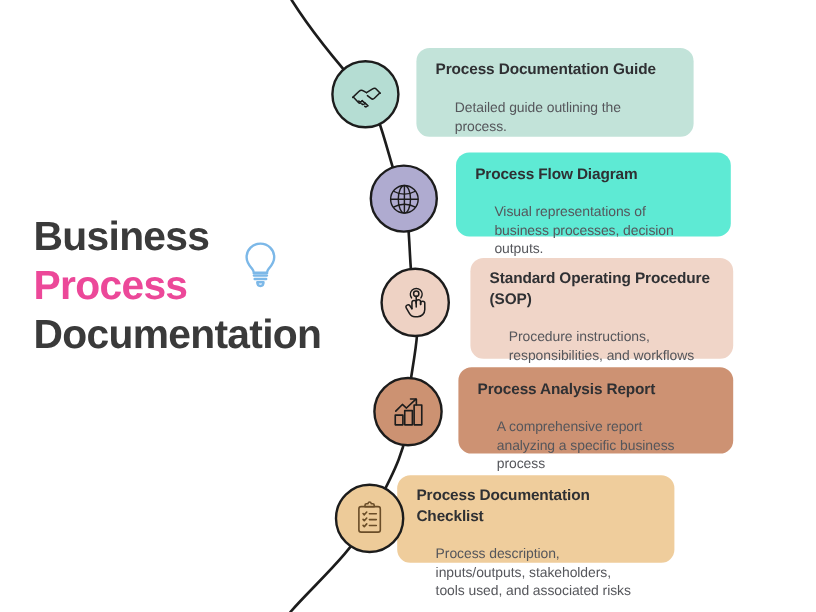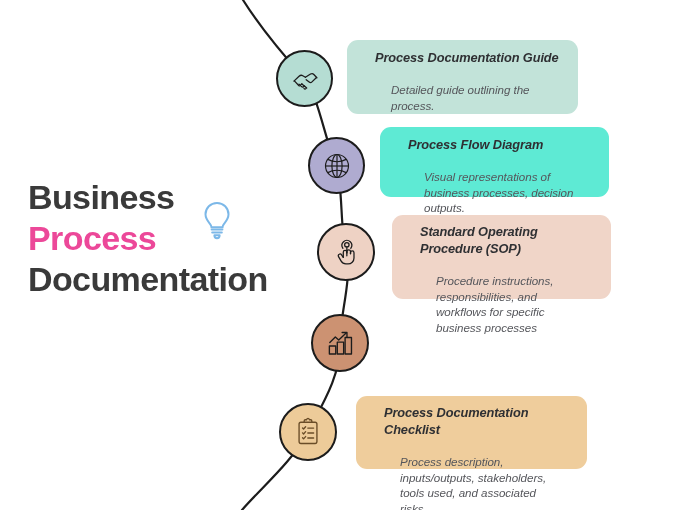--- a/index.html
+++ b/index.html
@@ -67,22 +67,21 @@
     align-items: center;
     justify-content: center;
   }
   .node-circle svg { display: block; }
 
   .card {
     position: absolute;
     border-radius: 11px;
     box-sizing: border-box;
     z-index: 2;
-    padding: 9px 14px 9px 28px;
-    font-style: italic;
+    padding: 9px 14px 9px 16px;
   }
   .card-title {
     font-size: 12.8px;
     font-weight: bold;
     color: #2f3033;
     line-height: 17px;
     margin: 0 0 2px 0;
     letter-spacing: -0.1px;
   }
   .card-desc {
@@ -182,36 +181,40 @@
   <div class="node-circle" style="left:311px; top:314px; width:58px; height:58px; background:#cc9272;">
     <span>
       <svg viewBox="0 0 40 40" width="34" height="34" fill="none" stroke="#1c1c1c" stroke-width="1.6" stroke-linecap="round" stroke-linejoin="round">
         <rect x="7.5" y="23.5" width="7.5" height="9.5"></rect>
         <rect x="16.8" y="19" width="7.5" height="14"></rect>
         <rect x="26" y="13.5" width="7.5" height="19.5"></rect>
         <path d="M8 19.5 L14.5 13 L18.5 16.5 L27.5 8"></path>
         <path d="M22.5 7.6 L28.2 7.6 L28.2 13.2"></path>
       </svg>
     </span>
+  </div>
+  <div class="card" style="left:382px; top:306px; width:229px; height:72px; background:#cd9273;">
+    <p class="card-title">Process Analysis Report</p>
+    <p class="card-desc"> A comprehensive report analyzing a specific business process</p>
   </div>
 
   <div class="node-circle" style="left:279px; top:403px; width:58px; height:58px; background:#edcb99;">
     <span>
       <svg viewBox="0 0 40 40" width="34" height="34" fill="none" stroke="#6a4d28" stroke-width="1.6" stroke-linecap="round" stroke-linejoin="round">
         <rect x="9.5" y="8.5" width="21" height="25" rx="2.2"></rect>
         <path d="M15.5 8.5 L15.5 7 C15.5 6.2 16.1 5.6 16.9 5.6 L18.3 5.6
                  C18.6 4.5 19.2 3.9 20 3.9 C20.8 3.9 21.4 4.5 21.7 5.6
                  L23.1 5.6 C23.9 5.6 24.5 6.2 24.5 7 L24.5 8.5 Z" fill="#edcb99"></path>
         <path d="M13.6 15.2 L14.8 16.5 L17.2 13.8"></path>
         <line x1="19.8" y1="15.4" x2="26.6" y2="15.4"></line>
         <path d="M13.6 21 L14.8 22.3 L17.2 19.6"></path>
         <line x1="19.8" y1="21.2" x2="26.6" y2="21.2"></line>
         <path d="M13.6 26.8 L14.8 28.1 L17.2 25.4"></path>
         <line x1="19.8" y1="27" x2="26.6" y2="27"></line>
       </svg>
     </span>
   </div>
-  <div class="card" style="left:356px; top:396px; width:231px; height:73px; background:#efcd9c; padding-top:8px;">
+  <div class="card" style="left:331px; top:396px; width:231px; height:73px; background:#efcd9c; padding-top:8px;">
     <p class="card-title">Process Documentation Checklist</p>
     <p class="card-desc">Process description, inputs/outputs, stakeholders, tools used, and associated risks</p>
   </div>
 
 </div>
 
 </body></html>

